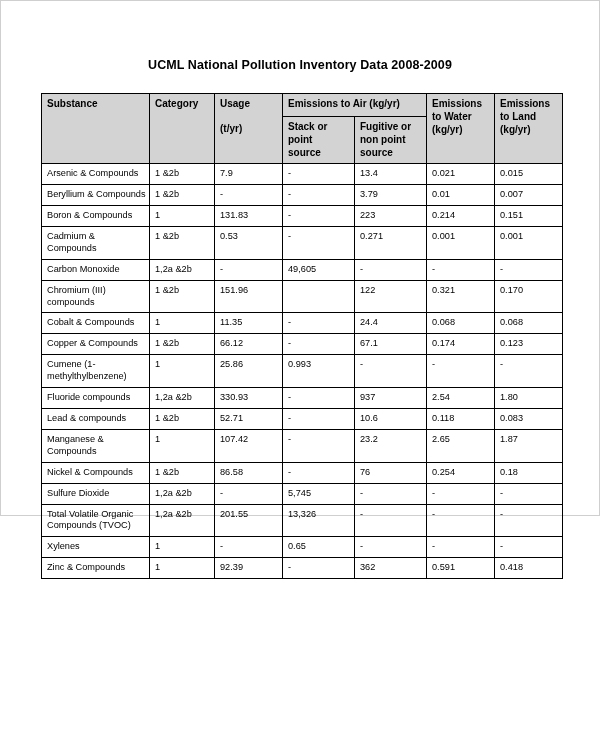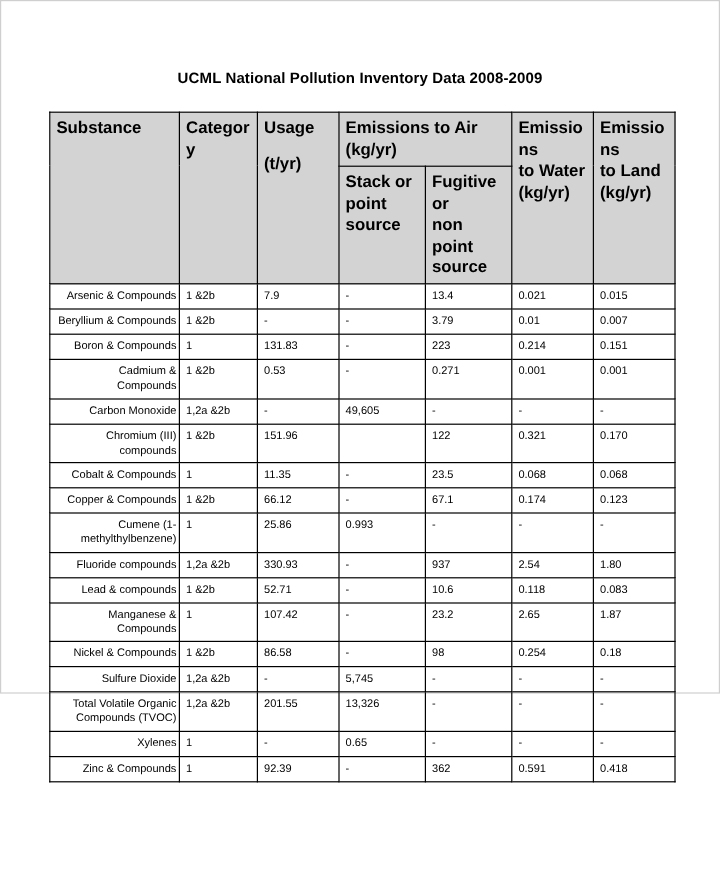--- a/index.html
+++ b/index.html
@@ -10,21 +10,21 @@
     width: 600px;
     height: 730px;
     background: #ffffff;
     font-family: "Liberation Sans", sans-serif;
     color: #000000;
     overflow: hidden;
   }
   .page {
     position: relative;
     width: 600px;
-    height: 578px;
+    height: 516px;
     box-sizing: border-box;
     border: 1px solid #cfcfcf;
     background: #ffffff;
   }
   .doc-title {
     position: absolute;
     top: 57px;
     left: 0;
     right: 0;
     text-align: center;
@@ -50,41 +50,40 @@
     vertical-align: top;
     padding: 4px 4px 4px 5px;
     line-height: 1.28;
     font-weight: normal;
     text-align: left;
     word-wrap: break-word;
   }
   table.pollution thead th {
     background: #d3d3d3;
     font-weight: bold;
-    font-size: 14px;
+    font-size: 10px;
   }
   .hdr-row1 th {
     height: 14px;
   }
   .col-substance { width: 108px; }
   .col-category  { width: 65px; }
   .col-usage     { width: 68px; }
   .col-stack     { width: 72px; }
   .col-fugitive  { width: 72px; }
   .col-water     { width: 68px; }
   .col-land      { width: 68px; }
   .air-group {
     text-align: left;
   }
   tbody td {
     height: 12px;
   }
   tbody tr td:first-child {
     padding-right: 2px;
-    text-align: right;
   }
 </style>
 </head>
 <body>
 
 <div class="page">
 
   <div class="doc-title">UCML National Pollution Inventory Data 2008-2009</div>
 
   <div class="table-wrap">
@@ -187,21 +186,21 @@
             <td></td>
             <td>122</td>
             <td>0.321</td>
             <td>0.170</td>
           </tr>
           <tr>
             <td>Cobalt &amp; Compounds</td>
             <td>1</td>
             <td>11.35</td>
             <td>-</td>
-            <td>23.5</td>
+            <td>24.4</td>
             <td>0.068</td>
             <td>0.068</td>
           </tr>
           <tr>
             <td>Copper &amp; Compounds</td>
             <td>1 &amp;2b</td>
             <td>66.12</td>
             <td>-</td>
             <td>67.1</td>
             <td>0.174</td>
@@ -241,21 +240,21 @@
             <td>-</td>
             <td>23.2</td>
             <td>2.65</td>
             <td>1.87</td>
           </tr>
           <tr>
             <td>Nickel &amp; Compounds</td>
             <td>1 &amp;2b</td>
             <td>86.58</td>
             <td>-</td>
-            <td>98</td>
+            <td>76</td>
             <td>0.254</td>
             <td>0.18</td>
           </tr>
           <tr>
             <td>Sulfure Dioxide</td>
             <td>1,2a &amp;2b</td>
             <td>-</td>
             <td>5,745</td>
             <td>-</td>
             <td>-</td>

